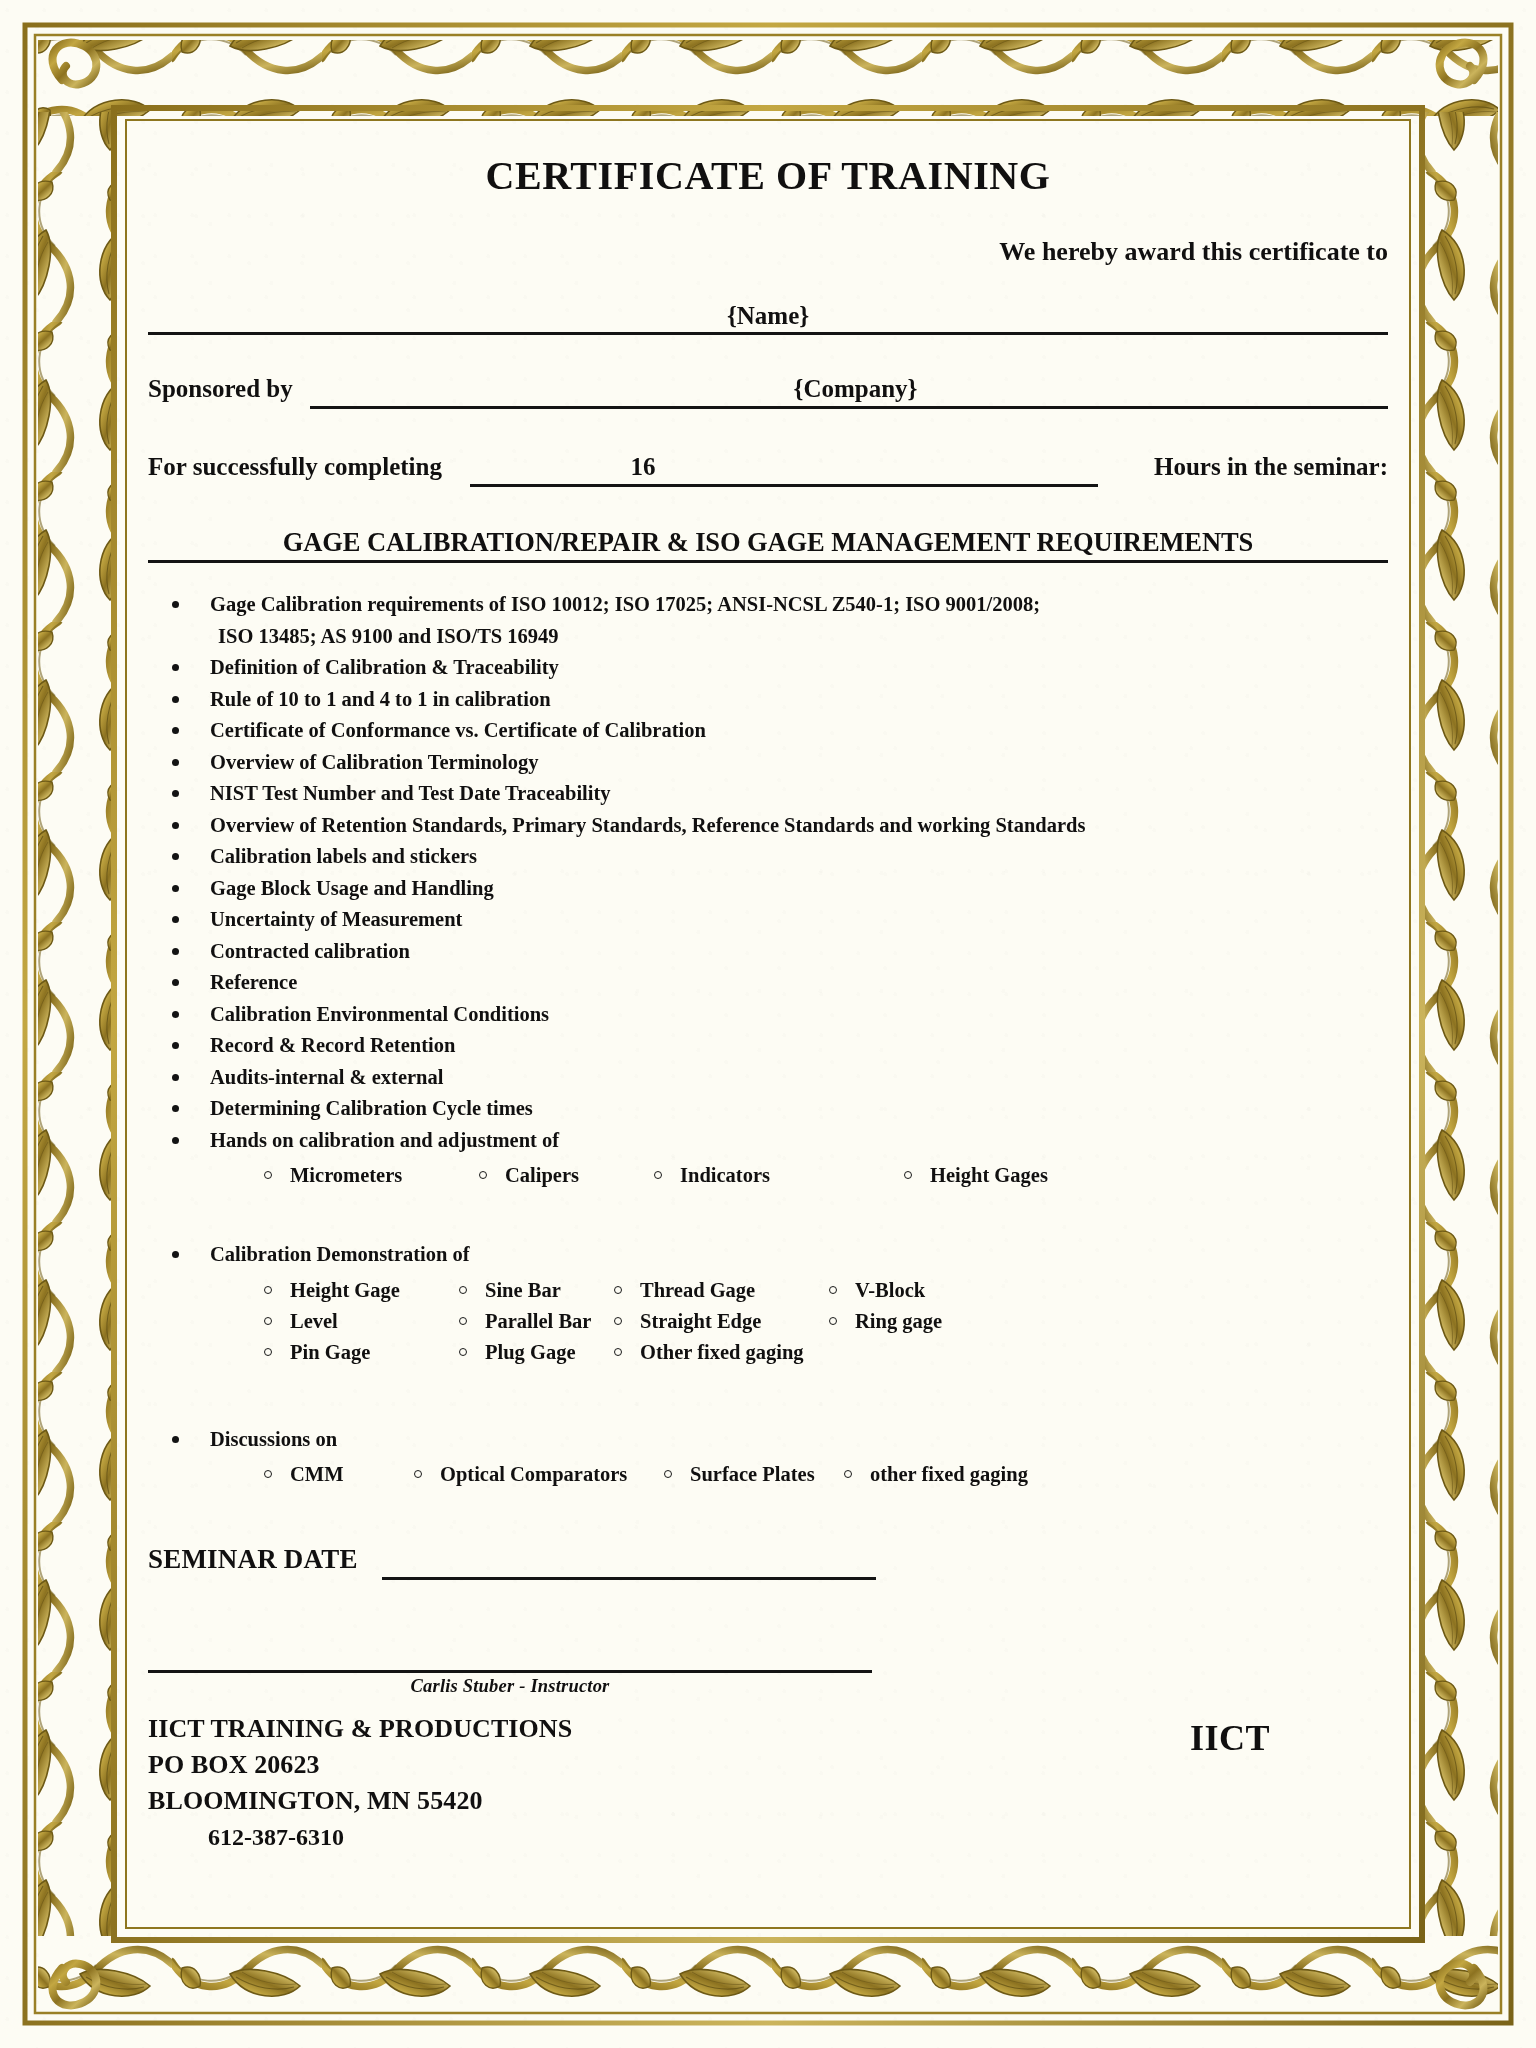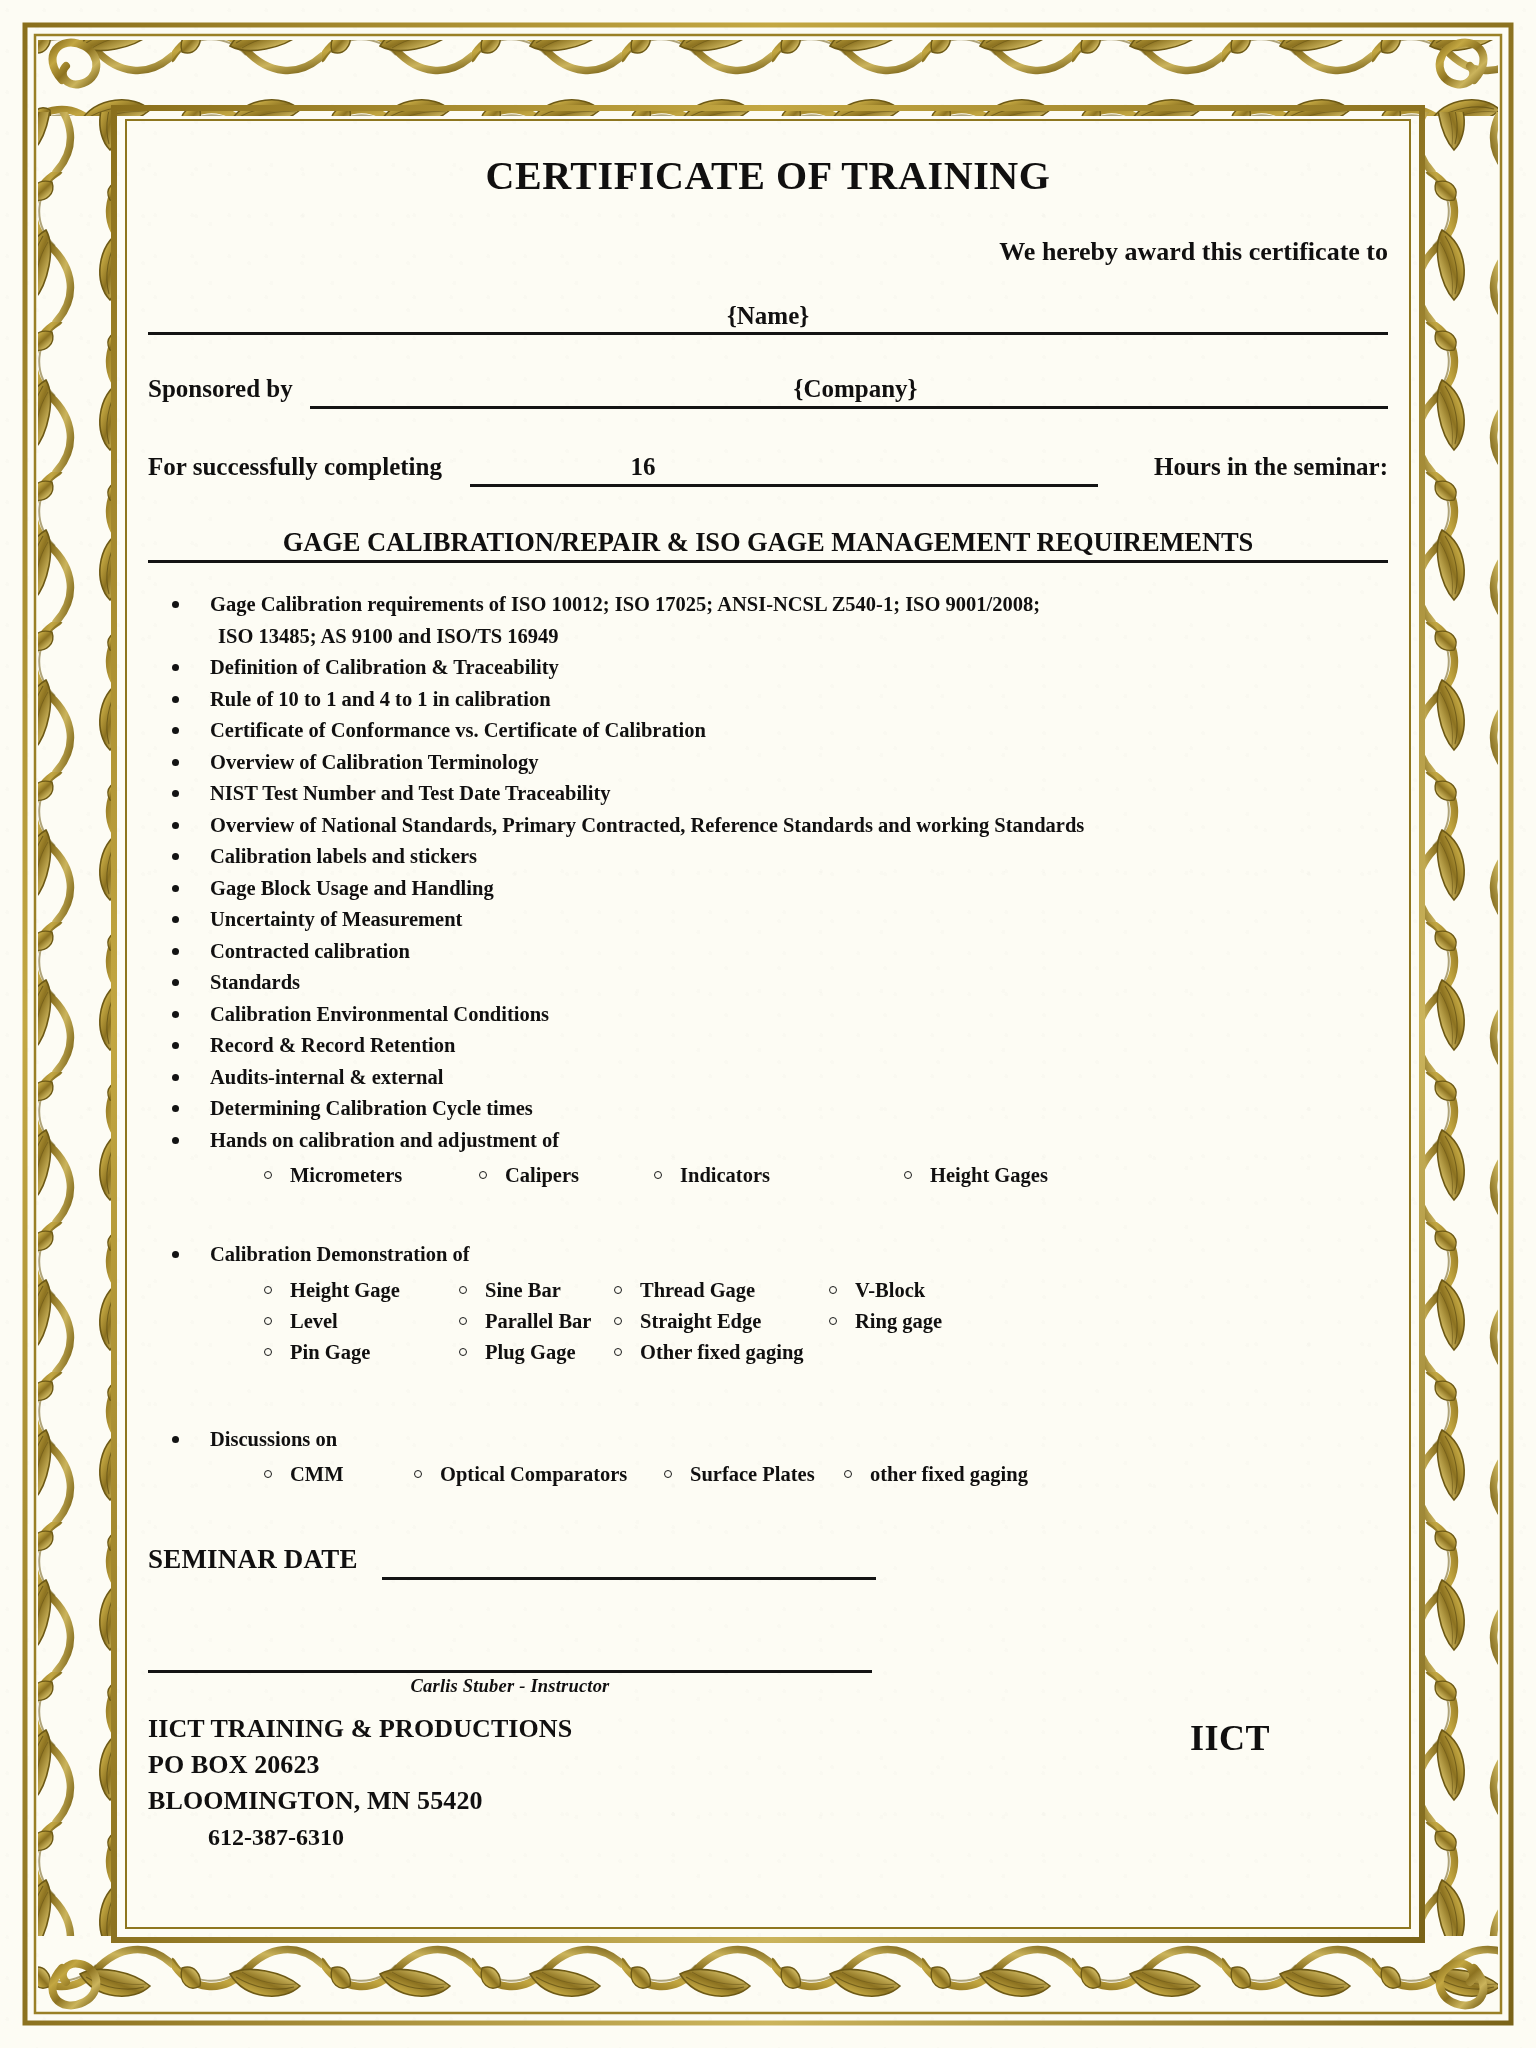--- a/index.html
+++ b/index.html
@@ -372,26 +372,26 @@
         <li>
           <span class="disc"></span>
           <span>Gage Calibration requirements of ISO 10012; ISO 17025; ANSI-NCSL Z540-1; ISO 9001/2008;</span>
           <span class="topic-cont">ISO 13485; AS 9100 and ISO/TS 16949</span>
         </li>
         <li><span class="disc"></span><span>Definition of Calibration &amp; Traceability</span></li>
         <li><span class="disc"></span><span>Rule of 10 to 1 and 4 to 1 in calibration</span></li>
         <li><span class="disc"></span><span>Certificate of Conformance vs. Certificate of Calibration</span></li>
         <li><span class="disc"></span><span>Overview of Calibration Terminology</span></li>
         <li><span class="disc"></span><span>NIST Test Number and Test Date Traceability</span></li>
-        <li><span class="disc"></span><span>Overview of National Standards, Primary Contracted, Reference Standards and working Standards</span></li>
+        <li><span class="disc"></span><span>Overview of Retention Standards, Primary Standards, Reference Standards and working Standards</span></li>
         <li><span class="disc"></span><span>Calibration labels and stickers</span></li>
         <li><span class="disc"></span><span>Gage Block Usage and Handling</span></li>
         <li><span class="disc"></span><span>Uncertainty of Measurement</span></li>
         <li><span class="disc"></span><span>Contracted calibration</span></li>
-        <li><span class="disc"></span><span>Standards</span></li>
+        <li><span class="disc"></span><span>Reference</span></li>
         <li><span class="disc"></span><span>Calibration Environmental Conditions</span></li>
         <li><span class="disc"></span><span>Record &amp; Record Retention</span></li>
         <li><span class="disc"></span><span>Audits-internal &amp; external</span></li>
         <li><span class="disc"></span><span>Determining Calibration Cycle times</span></li>
 
         <li>
           <span class="disc"></span>
           <span>Hands on calibration and adjustment of</span>
         </li>
       </ul>

